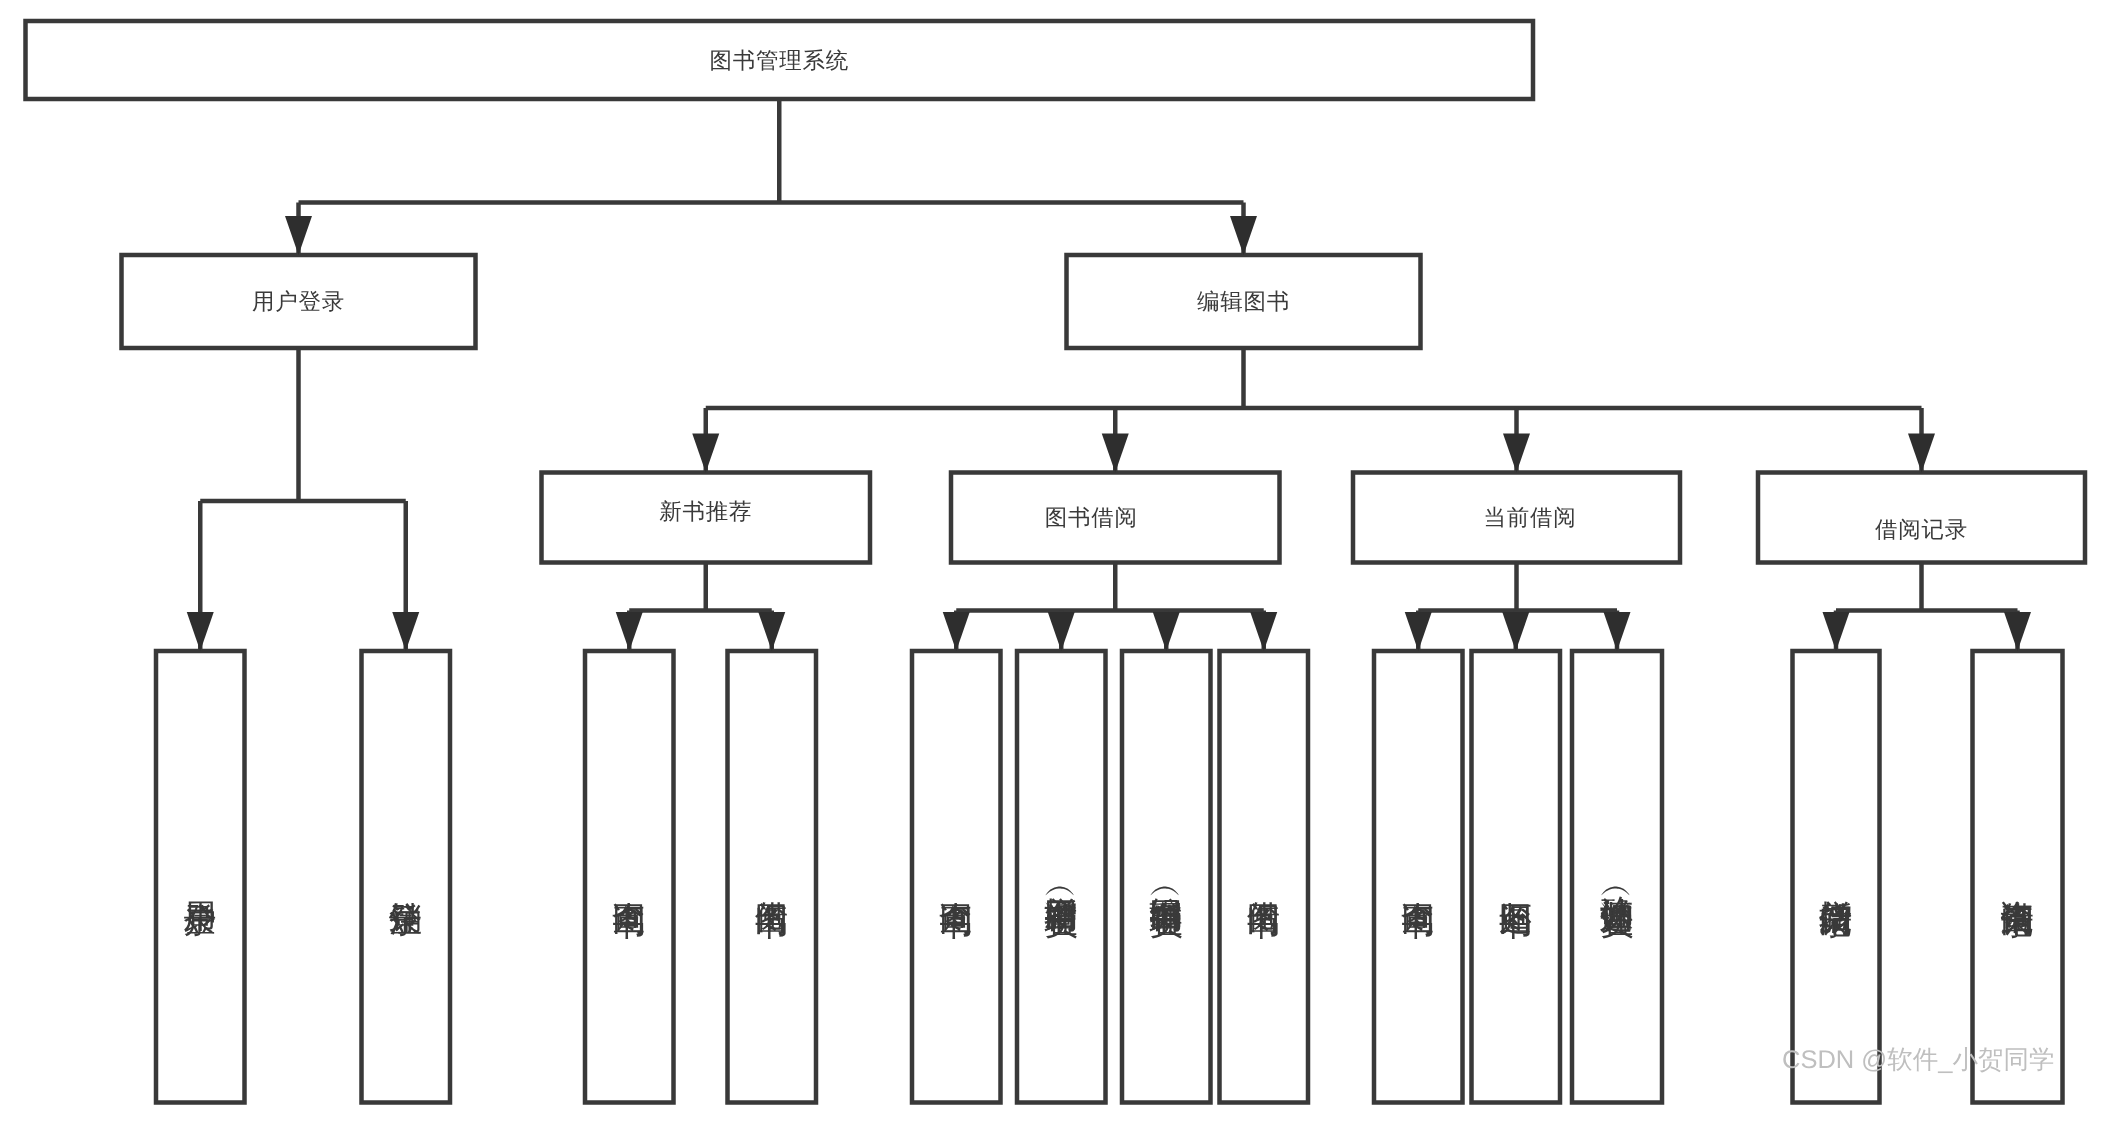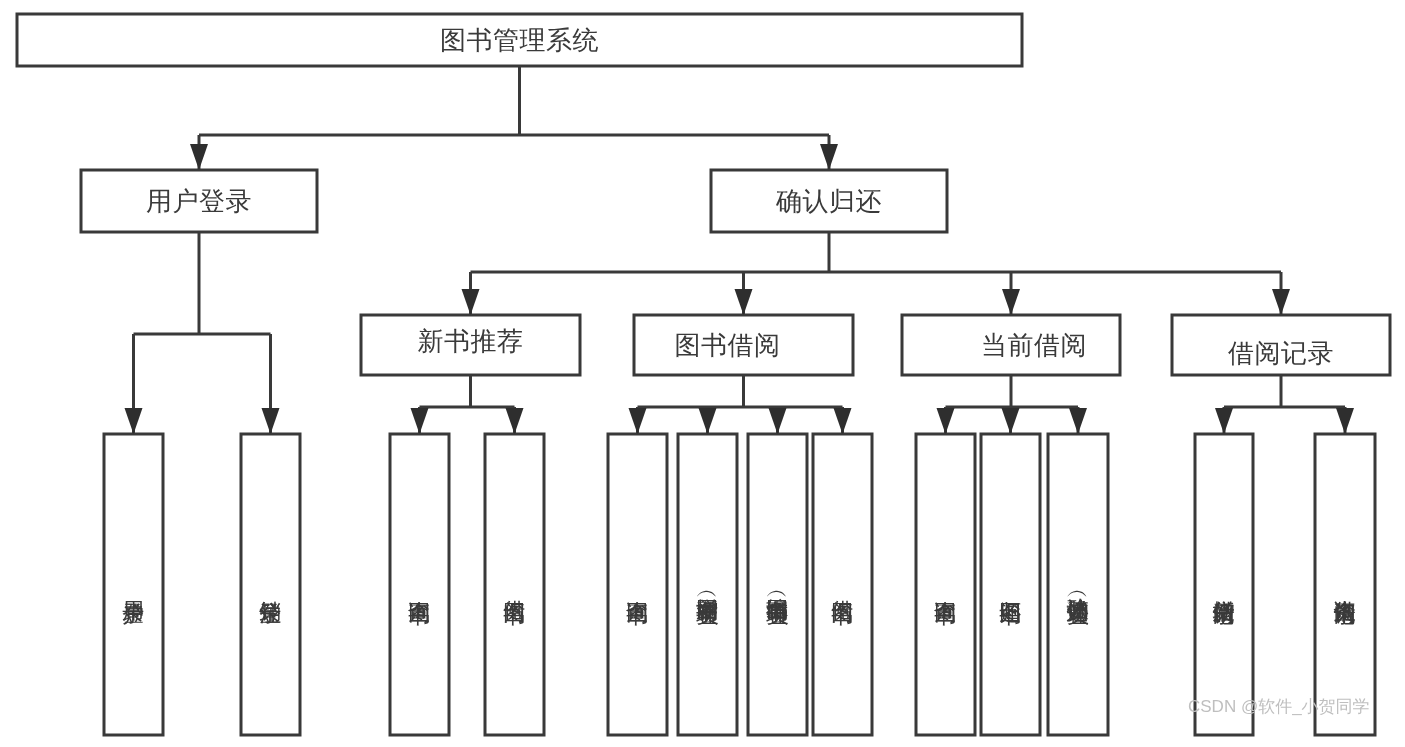--- a/index.html
+++ b/index.html
@@ -41,21 +41,21 @@
   .arrow-head {
     fill: #2e2e2e;
     stroke: none;
   }
   .node-label-h {
     position: absolute;
     display: flex;
     align-items: center;
     justify-content: center;
     color: #3a3a3a;
-    font-size: 26px;
+    font-size: 15px;
     letter-spacing: 0.5px;
     white-space: nowrap;
     pointer-events: none;
   }
   .node-label-v {
     position: absolute;
     display: flex;
     align-items: center;
     justify-content: center;
     color: #3a3a3a;
@@ -159,24 +159,24 @@
         <path class="arrow-head" d="M 1001.5 408 L 1019.5 408 L 1010.5 434 Z"></path>
         <path class="arrow-head" d="M 1069 408 L 1087 408 L 1078 434 Z"></path>
         <path class="arrow-head" d="M 1215 408 L 1233 408 L 1224 434 Z"></path>
         <path class="arrow-head" d="M 1336 408 L 1354 408 L 1345 434 Z"></path>
       </g>
   </svg>
 
   <div id="labels-layer">
       <div class="node-label-h" style="left: 17px; top: 14px; width: 1005px; height: 52px;">图书管理系统</div>
       <div class="node-label-h" style="left: 81px; top: 170px; width: 236px; height: 62px;">用户登录</div>
-      <div class="node-label-h" style="left: 711px; top: 170px; width: 236px; height: 62px;">确认归还</div>
+      <div class="node-label-h" style="left: 711px; top: 170px; width: 236px; height: 62px;">编辑图书</div>
       <div class="node-label-h" style="left: 361px; top: 311px; width: 219px; height: 60px;">新书推荐</div>
       <div class="node-label-h" style="left: 634px; top: 315px; width: 187px; height: 60px;">图书借阅</div>
-      <div class="node-label-h" style="left: 868px; top: 315px; width: 236px; height: 60px; padding-left: 48px;">当前借阅</div>
+      <div class="node-label-h" style="left: 902px; top: 315px; width: 236px; height: 60px;">当前借阅</div>
       <div class="node-label-h" style="left: 1172px; top: 315px; width: 218px; height: 76px;">借阅记录</div>
       <div class="node-label-v" style="left: 104px; top: 434px; width: 59px; height: 301px;">用户登录</div>
       <div class="node-label-v" style="left: 241px; top: 434px; width: 59px; height: 301px;">注销登录</div>
       <div class="node-label-v" style="left: 390px; top: 434px; width: 59px; height: 301px;">查询图书</div>
       <div class="node-label-v" style="left: 485px; top: 434px; width: 59px; height: 301px;">借阅图书</div>
       <div class="node-label-v" style="left: 608px; top: 434px; width: 59px; height: 301px;">查询图书</div>
       <div class="node-label-v" style="left: 678px; top: 434px; width: 59px; height: 301px;">新增图书（管理员）</div>
       <div class="node-label-v" style="left: 748px; top: 434px; width: 59px; height: 301px;">编辑图书（管理员）</div>
       <div class="node-label-v" style="left: 813px; top: 434px; width: 59px; height: 301px;">借阅图书</div>
       <div class="node-label-v" style="left: 916px; top: 434px; width: 59px; height: 301px;">查询图书</div>

